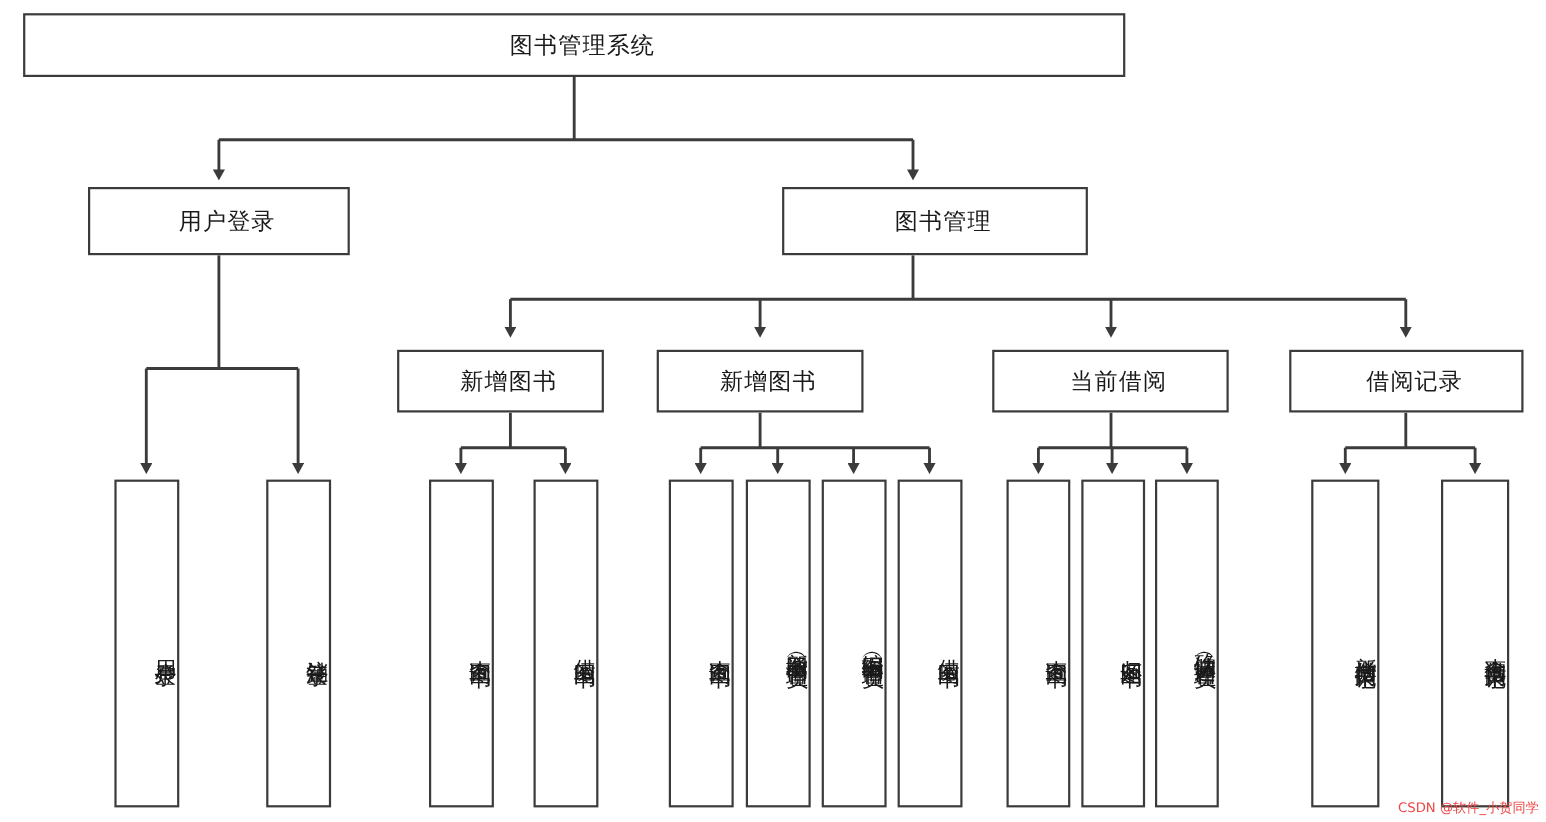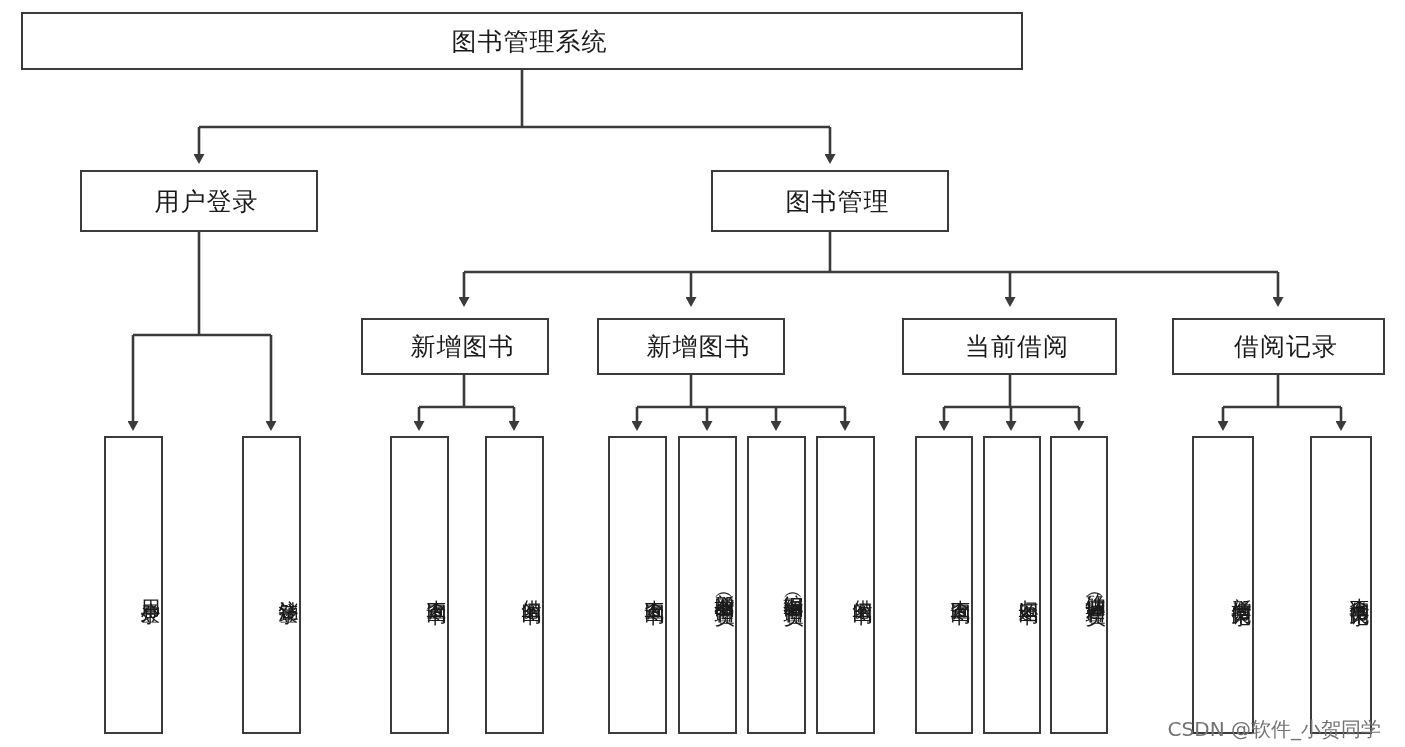--- a/index.html
+++ b/index.html
@@ -27,43 +27,43 @@
     box-sizing: border-box;
     background: #ffffff;
     border: 2px solid #3b3b3b;
     display: flex;
     align-items: center;
     justify-content: center;
     color: #1a1a1a;
     z-index: 3;
   }
   .node.h {
-    font-size: 25px;
+    font-size: 21px;
     letter-spacing: 1px;
     padding-left: 15px;
   }
   .node.v {
     writing-mode: vertical-rl;
     text-orientation: upright;
     font-size: 20px;
     letter-spacing: 2px;
     align-items: flex-start;
     justify-content: center;
     padding-top: 6px;
     line-height: 1;
   }
   .node.v.toppad {
     padding-top: 4px;
   }
   .watermark {
     position: absolute;
-    right: 24px;
+    right: 6px;
     bottom: 4px;
-    font-size: 20px;
-    color: #737373;
+    font-size: 12px;
+    color: #ef4444;
     z-index: 5;
     white-space: nowrap;
     pointer-events: none;
   }
 </style>
 </head>
 <body>
 
 <div id="canvas">
 
@@ -117,21 +117,21 @@
     </g>
   </svg>
 
   <div class="node h" style="left:21px; top:12px; width:1002px; height:58px;">
     <span>图书管理系统</span>
   </div>
 
   <div class="node h" style="left:80px; top:170px; width:238px; height:62px;">
     <span>用户登录</span>
   </div>
-  <div class="node h" style="left:711px; top:170px; width:238px; height:62px;">
+  <div class="node h" style="left:711px; top:170px; width:278px; height:62px;">
     <span>图书管理</span>
   </div>
 
   <div class="node h" style="left:361px; top:318px; width:188px; height:57px;">
     <span>新增图书</span>
   </div>
   <div class="node h" style="left:597px; top:318px; width:188px; height:57px;">
     <span>新增图书</span>
   </div>
   <div class="node h" style="left:1172px; top:318px; width:213px; height:57px;">

